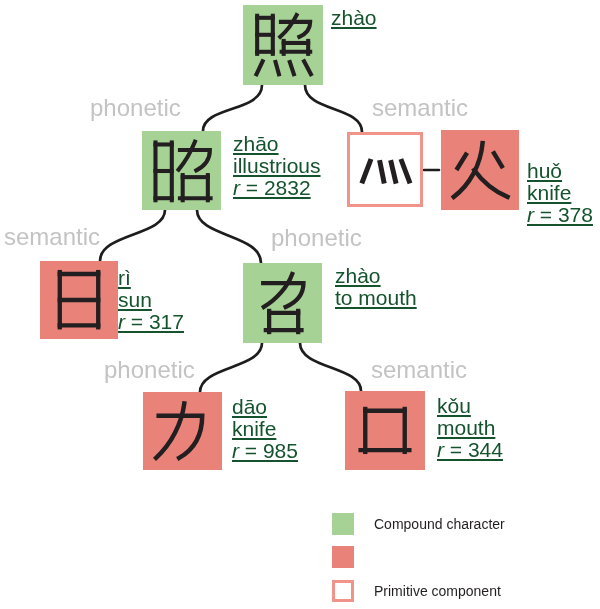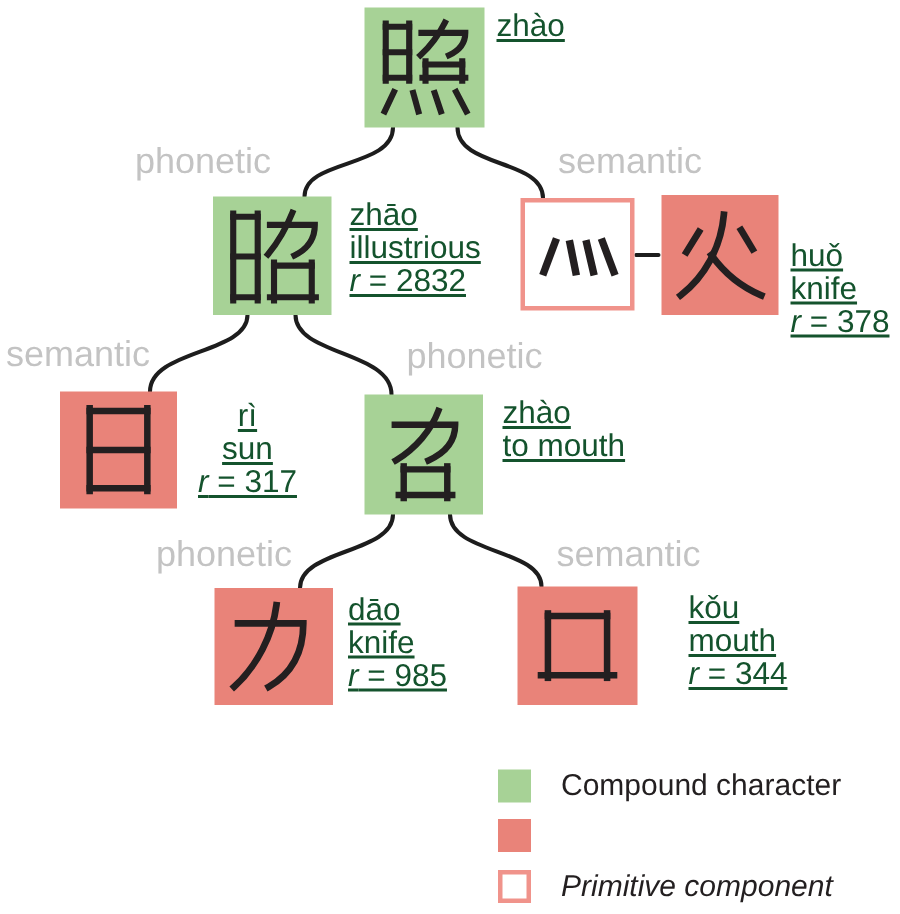--- a/index.html
+++ b/index.html
@@ -16,21 +16,21 @@
   .nodetext{position:absolute;font-size:21px;line-height:22px;white-space:nowrap;color:#14532d;text-decoration:underline;}
   .nodetext .it{font-style:italic;}
   .edgelabel{position:absolute;font-size:24px;line-height:20px;color:#c3c3c3;white-space:nowrap;}
   .overlay{position:absolute;left:0;top:0;width:600px;height:609px;pointer-events:none;}
   .overlay path{fill:none;stroke:#1d1d1d;stroke-width:2.7;stroke-linecap:round;}
   .legend-row{position:absolute;left:332px;display:flex;align-items:center;height:22px;}
   .legend-swatch{width:22px;height:22px;box-sizing:border-box;flex:0 0 22px;}
   .legend-swatch.compound{background:#a7d296;}
   .legend-swatch.primitive{background:#e98379;}
   .legend-swatch.component{background:#fff;border:3px solid #f0938b;}
-  .legend-label{margin-left:20px;font-size:20px;color:#231f20;white-space:nowrap;}
+  .legend-label{margin-left:20px;font-size:14px;color:#231f20;white-space:nowrap;}
 </style>
 </head>
 <body>
 
 <div class="canvas">
 
   <svg class="overlay" viewBox="0 0 600 609" aria-hidden="true">
     <path d="M 262 85 C 262 112 203 106 203 131"></path>
     <path d="M 305 85 C 305 112 362 106 362 132"></path>
     <path d="M 165 210 C 165 236 100 233 100 261"></path>
@@ -126,21 +126,21 @@
     <svg class="glyph" width="62" height="62" viewBox="0 0 100 100" aria-label="日">
       <g stroke-width="7">
         <path d="M 19 5 L 19 94"></path>
           <path d="M 81 5 L 81 94"></path>
           <path d="M 19 8 L 81 8"></path>
           <path d="M 19 50 L 81 50"></path>
           <path d="M 19 91 L 81 91"></path>
       </g>
     </svg>
   </div>
-  <div class="nodetext" style="left:132px;top:267px;text-align:center;">
+  <div class="nodetext" style="left:118px;top:267px;">
     <div>rì</div>
     <div>sun</div>
     <div><span class="it">r</span><span> = 317</span></div>
   </div>
 
   <div class="node compound" style="left:243px;top:263px;width:79px;height:80px;">
     <svg class="glyph" width="66" height="66" viewBox="0 0 100 100" aria-label="召">
       <g stroke-width="6.5">
         <path d="M 20 20 L 81 20 C 81 36 72 48 54 56"></path>
           <path d="M 64 6 C 57 25 41 44 21 56"></path>
@@ -173,31 +173,31 @@
   <div class="node primitive" style="left:345px;top:391px;width:80px;height:79px;">
     <svg class="glyph" width="58" height="58" viewBox="0 0 100 100" aria-label="口">
       <g stroke-width="7.5">
         <path d="M 16 12 L 16 86"></path>
           <path d="M 84 12 L 84 86"></path>
           <path d="M 16 15 L 84 15"></path>
           <path d="M 8 83 L 92 83"></path>
       </g>
     </svg>
   </div>
-  <div class="nodetext" style="left:459px;top:395px;">
+  <div class="nodetext" style="left:437px;top:395px;">
     <div>kǒu</div>
     <div>mouth</div>
     <div><span class="it">r</span><span> = 344</span></div>
   </div>
 
   <div class="legend-row" style="top:513px;">
     <span class="legend-swatch compound"></span>
     <span class="legend-label">Compound character</span>
   </div>
   <div class="legend-row" style="top:546px;">
     <span class="legend-swatch primitive"></span>
   </div>
-  <div class="legend-row" style="top:580px;font-style:italic;">
+  <div class="legend-row" style="top:580px;">
     <span class="legend-swatch component"></span>
     <span class="legend-label">Primitive component</span>
   </div>
 
 </div>
 
 </body></html>

